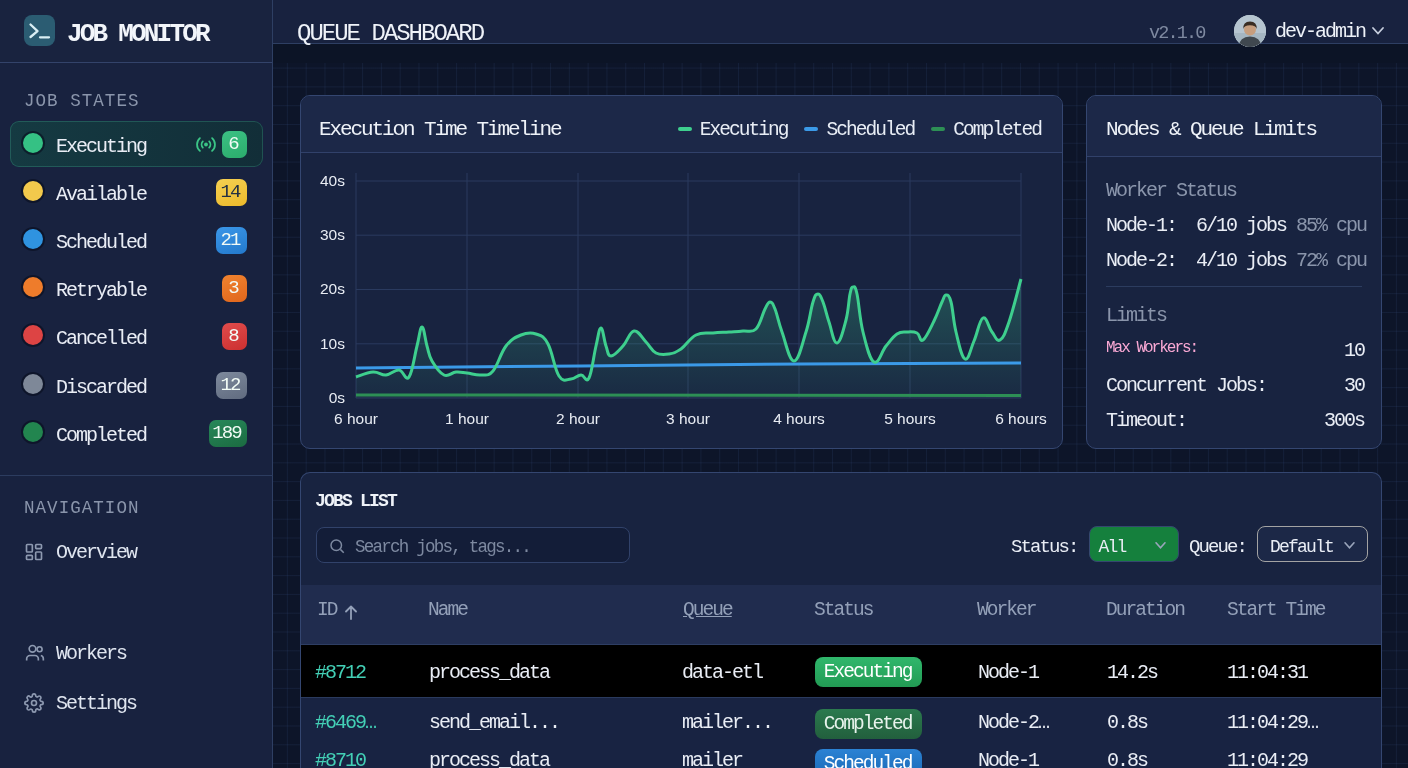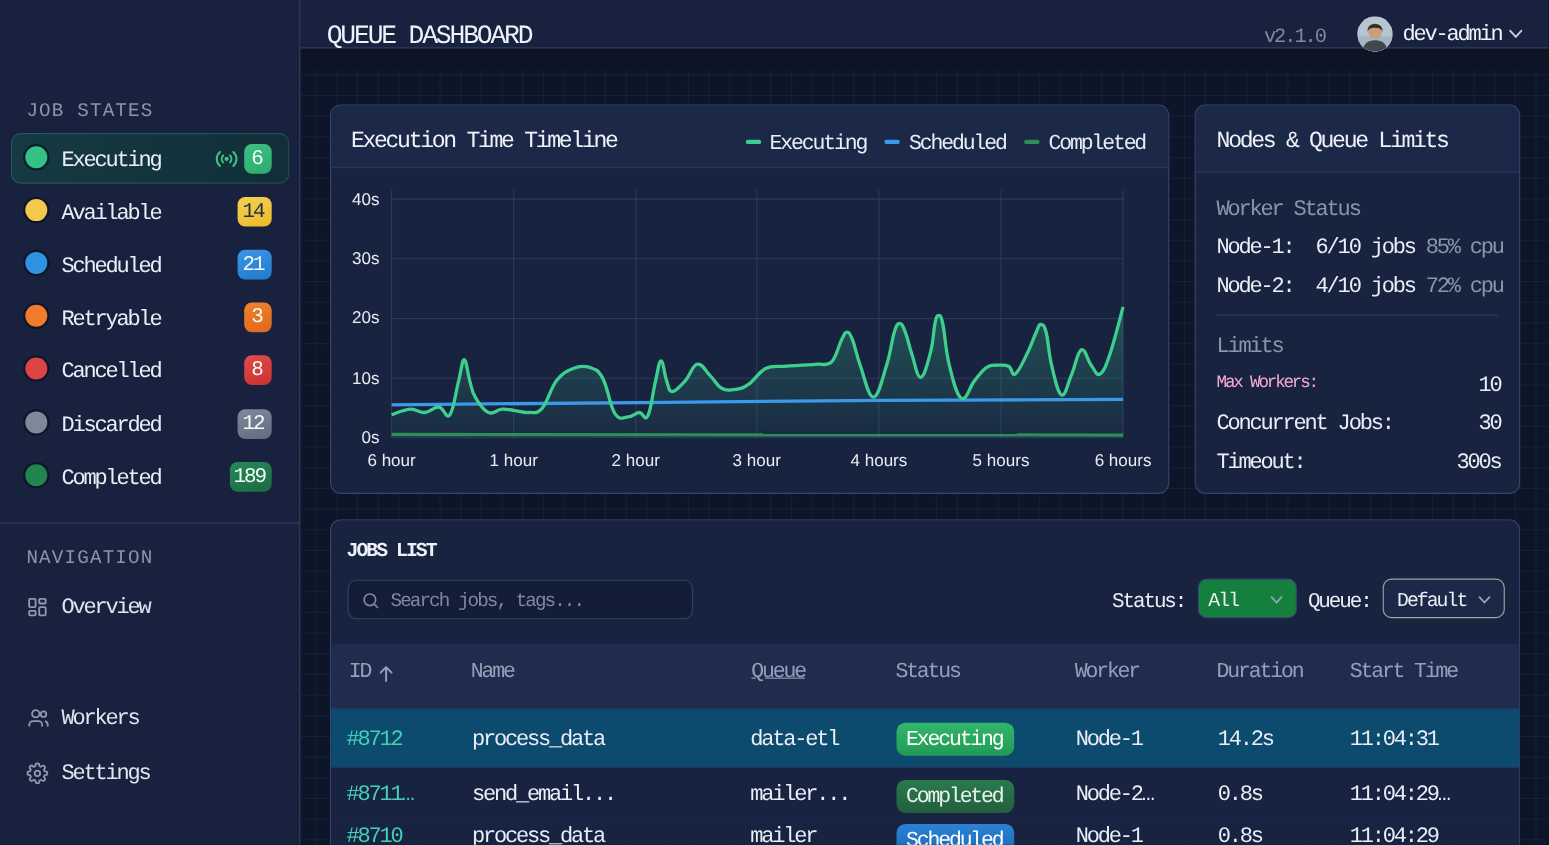--- a/index.html
+++ b/index.html
@@ -52,20 +52,29 @@
       <path d="M4.5 32 Q5.5 21.5 16 21.5 Q26.5 21.5 27.5 32 Z" fill="#40484f"></path>
     </svg>
   </div>
   <div class="abs" style="left:1002px;top:20px;font-size:20px;letter-spacing:-2px;color:#eef2f8;">dev-admin</div>
   <svg class="abs" style="left:1098px;top:26px;" width="14" height="10" viewBox="0 0 14 10">
       <path d="M2 2 L7 7.5 L12 2" stroke="#c6cedd" stroke-width="1.8" fill="none" stroke-linecap="round"></path>
     </svg>
 </div>
 
 <div id="sidebar">
+  <div id="sbhead">
+    <div id="term">
+      <svg width="31" height="31" viewBox="0 0 31 31">
+          <path d="M6.5 9.5 L13.5 16.2 L6.5 22" stroke="#d9eef4" stroke-width="2.3" fill="none" stroke-linecap="round" stroke-linejoin="round"></path>
+          <line x1="16" y1="22.3" x2="25" y2="22.3" stroke="#d9eef4" stroke-width="2.3" stroke-linecap="round"></line>
+        </svg>
+    </div>
+    <div id="logo">JOB MONITOR</div>
+  </div>
   <div class="seclabel" style="top:91px;">JOB STATES</div>
   <div class="srow active-row" style="top:121px;">
     <div class="dot" style="background:#35c184;"></div>
       <div class="lbl">Executing</div>
     <svg class="abs" style="left:185px;top:16px;" width="22" height="15" viewBox="0 0 22 15">
       <g stroke="#3bc586" stroke-width="1.8" fill="none" stroke-linecap="round">
         <circle cx="11" cy="7.5" r="1.9" fill="#3bc586" stroke="none"></circle>
         <path d="M7.8 4.4 A4.6 4.6 0 0 0 7.8 10.6"></path>
           <path d="M14.2 4.4 A4.6 4.6 0 0 1 14.2 10.6"></path>
         <path d="M4.9 1.1 A8.6 8.6 0 0 0 4.9 13.9"></path>
@@ -227,32 +236,32 @@
         <path d="M6 14 V1.5 M1 6.5 L6 1.5 L11 6.5" stroke="#93a0b8" stroke-width="1.8" fill="none" stroke-linecap="round" stroke-linejoin="round"></path>
       </svg>
     <div class="abs" style="left:127px;top:14px;font-size:19.5px;letter-spacing:-1.95px;color:#93a0b8;">Name</div>
     <div class="abs" style="left:382px;top:14px;font-size:19.5px;letter-spacing:-1.95px;color:#93a0b8;text-decoration:underline;">Queue</div>
     <div class="abs" style="left:513px;top:14px;font-size:19.5px;letter-spacing:-1.95px;color:#93a0b8;">Status</div>
     <div class="abs" style="left:676px;top:14px;font-size:19.5px;letter-spacing:-1.95px;color:#93a0b8;">Worker</div>
     <div class="abs" style="left:805px;top:14px;font-size:19.5px;letter-spacing:-1.95px;color:#93a0b8;">Duration</div>
     <div class="abs" style="left:926px;top:14px;font-size:19.5px;letter-spacing:-1.95px;color:#93a0b8;">Start Time</div>
   </div>
 
-  <div class="abs" style="left:0;top:172px;width:100%;height:53px;background:#0c4a6e;border-bottom:1px solid #2a3a5e;">
+  <div class="abs" style="left:0;top:172px;width:100%;height:53px;background:#000000;border-bottom:1px solid #2a3a5e;">
     <div class="abs" style="left:14px;top:15.9px;font-size:20px;letter-spacing:-2px;color:#43d0b6;">#8712</div>
     <div class="abs" style="left:128px;top:15.9px;font-size:20px;letter-spacing:-2px;color:#e9edf5;">process_data</div>
     <div class="abs" style="left:381px;top:15.9px;font-size:20px;letter-spacing:-2px;color:#e9edf5;">data-etl</div>
     <div class="abs" style="left:514px;top:11.5px;width:107px;height:30px;background:linear-gradient(180deg,#30b76c,#229b54);border-radius:8px;text-align:center;line-height:30px;font-size:19.5px;letter-spacing:-1.95px;text-indent:-1.95px;color:#fff;">Executing</div>
     <div class="abs" style="left:677px;top:15.9px;font-size:20px;letter-spacing:-2px;color:#e9edf5;">Node-1</div>
     <div class="abs" style="left:806px;top:15.9px;font-size:20px;letter-spacing:-2px;color:#e9edf5;">14.2s</div>
     <div class="abs" style="left:926px;top:15.9px;font-size:20px;letter-spacing:-2px;color:#e9edf5;">11:04:31</div>
   </div>
 
   <div class="abs" style="left:0;top:225px;width:100%;height:50px;background:#182342;border-bottom:1px solid #2a3a5e;">
-    <div class="abs" style="left:14px;top:13.2px;font-size:20px;letter-spacing:-2px;color:#43d0b6;">#8711…</div>
+    <div class="abs" style="left:14px;top:13.2px;font-size:20px;letter-spacing:-2px;color:#43d0b6;">#6469…</div>
     <div class="abs" style="left:128px;top:13.2px;font-size:20px;letter-spacing:-2px;color:#e9edf5;">send_email...</div>
     <div class="abs" style="left:381px;top:13.2px;font-size:20px;letter-spacing:-2px;color:#e9edf5;">mailer...</div>
     <div class="abs" style="left:514px;top:10.5px;width:107px;height:30px;background:linear-gradient(180deg,#2b7a4e,#225f3d);border-radius:8px;text-align:center;line-height:30px;font-size:19.5px;letter-spacing:-1.95px;text-indent:-1.95px;color:#e8f3ec;">Completed</div>
     <div class="abs" style="left:677px;top:13.2px;font-size:20px;letter-spacing:-2px;color:#e9edf5;">Node-2…</div>
     <div class="abs" style="left:806px;top:13.2px;font-size:20px;letter-spacing:-2px;color:#e9edf5;">0.8s</div>
     <div class="abs" style="left:926px;top:13.2px;font-size:20px;letter-spacing:-2px;color:#e9edf5;">11:04:29…</div>
   </div>
 
   <div class="abs" style="left:0;top:274px;width:100%;height:60px;background:#182342;">
     <div class="abs" style="left:14px;top:1.5px;font-size:20px;letter-spacing:-2px;color:#43d0b6;">#8710</div>

